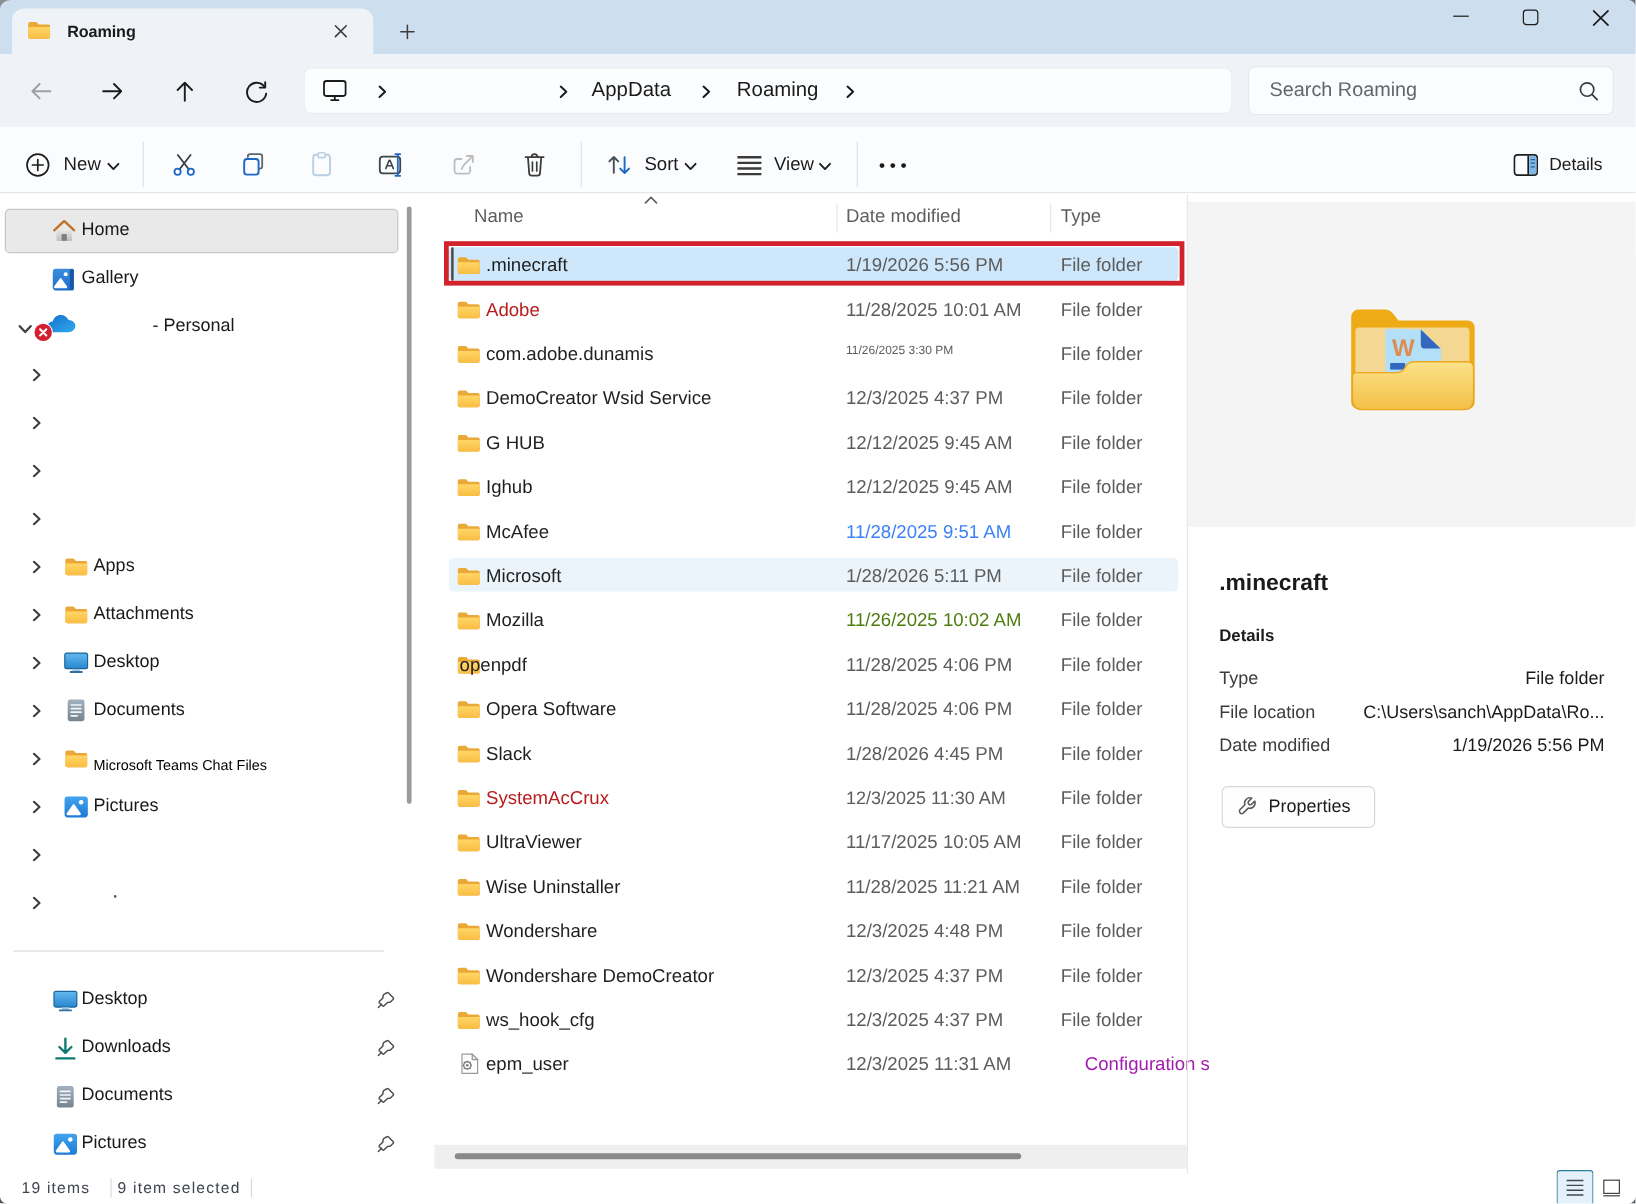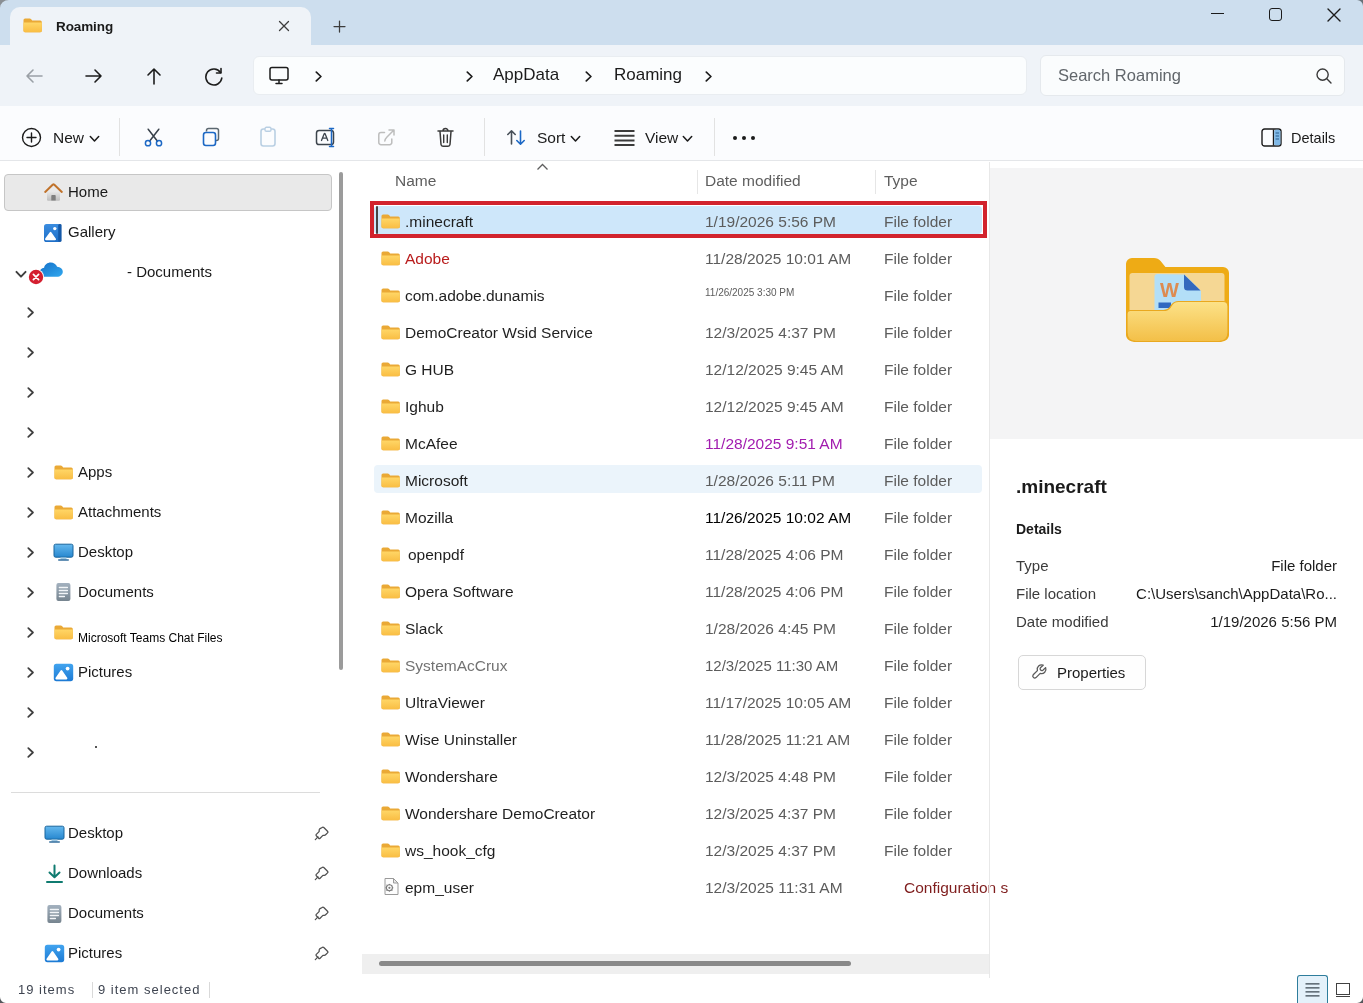--- a/index.html
+++ b/index.html
@@ -181,21 +181,21 @@
 <div class="abs t" style="left:68px;top:223.5px;font-size:15px;color:#191919">Gallery</div>
 <svg class="abs" style="left:15px;top:268px" width="12" height="12" viewBox="0 0 10 10">
 <path d="M1.2 3.2 L5 7.2 L8.8 3.2" fill="none" stroke="#3f3f3f" stroke-width="1.6" stroke-linecap="round" stroke-linejoin="round"></path>
   </svg>
 <svg class="abs" style="left:28px;top:262px" width="37" height="24" viewBox="0 0 37 24">
 <path d="M17.5 14.8 c-3.2 0 -5.8-1.9 -5.8-4.6 c0-2.3 1.9-4.2 4.4-4.5 c.6-3 3.3-5.2 6.6-5.2 c2.9 0 5.4 1.7 6.4 4.2 c3.2 .1 5.7 2.2 5.7 5 c0 2.8-2.6 5.1-5.9 5.1 z" fill="url(#cgrad)"></path>
 <circle cx="8" cy="15" r="8" fill="#fff"></circle>
 <circle cx="8" cy="15" r="7.2" fill="#d41f30"></circle>
 <path d="M5.4 12.4 l5.2 5.2 M10.6 12.4 l-5.2 5.2" stroke="#fff" stroke-width="1.7" stroke-linecap="round"></path>
 </svg>
-<div class="abs t" style="left:127px;top:263.5px;font-size:15px;color:#191919">- Documents</div>
+<div class="abs t" style="left:127px;top:263.5px;font-size:15px;color:#191919">- Personal</div>
 <svg class="abs" style="left:25px;top:306.5px" width="11" height="11" viewBox="0 0 10 10">
 <path d="M3 1 L7.2 5 L3 9" fill="none" stroke="#3f3f3f" stroke-width="1.6" stroke-linecap="round" stroke-linejoin="round"></path>
   </svg>
 <svg class="abs" style="left:25px;top:346.5px" width="11" height="11" viewBox="0 0 10 10">
 <path d="M3 1 L7.2 5 L3 9" fill="none" stroke="#3f3f3f" stroke-width="1.6" stroke-linecap="round" stroke-linejoin="round"></path>
   </svg>
 <svg class="abs" style="left:25px;top:386.5px" width="11" height="11" viewBox="0 0 10 10">
 <path d="M3 1 L7.2 5 L3 9" fill="none" stroke="#3f3f3f" stroke-width="1.6" stroke-linecap="round" stroke-linejoin="round"></path>
   </svg>
 <svg class="abs" style="left:25px;top:426.5px" width="11" height="11" viewBox="0 0 10 10">
@@ -357,63 +357,63 @@
 <path d="M0.5 5.6 h18.3 v7.9 a1.8 1.8 0 0 1 -1.8 1.8 h-14.7 a1.8 1.8 0 0 1 -1.8-1.8 z" fill="url(#fgrad)"></path>
 </svg>
 <div class="abs t" style="left:405px;top:398.5px;font-size:15.5px;color:#1f1f1f">Ighub</div>
 <div class="abs t" style="left:705px;top:398.5px;font-size:15.5px;color:#5c5c5c">12/12/2025 9:45 AM</div>
 <div class="abs t" style="left:884px;top:398.5px;font-size:15.5px;color:#5c5c5c">File folder</div>
 <svg class="abs" style="left:381px;top:435px" width="19" height="16" viewBox="0 0 19 16">
 <path d="M0.5 3 a1.6 1.6 0 0 1 1.6-1.6 h4.6 c.5 0 1 .2 1.3.6 l1.2 1.5 h8 a1.6 1.6 0 0 1 1.6 1.6 v8.6 a1.6 1.6 0 0 1 -1.6 1.6 h-15.1 a1.6 1.6 0 0 1 -1.6-1.6 z" fill="#eaa936"></path>
 <path d="M0.5 5.6 h18.3 v7.9 a1.8 1.8 0 0 1 -1.8 1.8 h-14.7 a1.8 1.8 0 0 1 -1.8-1.8 z" fill="url(#fgrad)"></path>
 </svg>
 <div class="abs t" style="left:405px;top:435.5px;font-size:15.5px;color:#1f1f1f">McAfee</div>
-<div class="abs t" style="left:705px;top:435.5px;font-size:15.5px;color:#a21caf">11/28/2025 9:51 AM</div>
+<div class="abs t" style="left:705px;top:435.5px;font-size:15.5px;color:#3b82f6">11/28/2025 9:51 AM</div>
 <div class="abs t" style="left:884px;top:435.5px;font-size:15.5px;color:#5c5c5c">File folder</div>
 <div class="abs" style="left:374px;top:465px;width:608px;height:28px;background:#ebf4fb;border-radius:4px"></div>
 <svg class="abs" style="left:381px;top:472px" width="19" height="16" viewBox="0 0 19 16">
 <path d="M0.5 3 a1.6 1.6 0 0 1 1.6-1.6 h4.6 c.5 0 1 .2 1.3.6 l1.2 1.5 h8 a1.6 1.6 0 0 1 1.6 1.6 v8.6 a1.6 1.6 0 0 1 -1.6 1.6 h-15.1 a1.6 1.6 0 0 1 -1.6-1.6 z" fill="#eaa936"></path>
 <path d="M0.5 5.6 h18.3 v7.9 a1.8 1.8 0 0 1 -1.8 1.8 h-14.7 a1.8 1.8 0 0 1 -1.8-1.8 z" fill="url(#fgrad)"></path>
 </svg>
 <div class="abs t" style="left:405px;top:472.5px;font-size:15.5px;color:#1f1f1f">Microsoft</div>
 <div class="abs t" style="left:705px;top:472.5px;font-size:15.5px;color:#5c5c5c">1/28/2026 5:11 PM</div>
 <div class="abs t" style="left:884px;top:472.5px;font-size:15.5px;color:#5c5c5c">File folder</div>
 <svg class="abs" style="left:381px;top:509px" width="19" height="16" viewBox="0 0 19 16">
 <path d="M0.5 3 a1.6 1.6 0 0 1 1.6-1.6 h4.6 c.5 0 1 .2 1.3.6 l1.2 1.5 h8 a1.6 1.6 0 0 1 1.6 1.6 v8.6 a1.6 1.6 0 0 1 -1.6 1.6 h-15.1 a1.6 1.6 0 0 1 -1.6-1.6 z" fill="#eaa936"></path>
 <path d="M0.5 5.6 h18.3 v7.9 a1.8 1.8 0 0 1 -1.8 1.8 h-14.7 a1.8 1.8 0 0 1 -1.8-1.8 z" fill="url(#fgrad)"></path>
 </svg>
 <div class="abs t" style="left:405px;top:509.5px;font-size:15.5px;color:#1f1f1f">Mozilla</div>
-<div class="abs t" style="left:705px;top:509.5px;font-size:15.5px;color:#000000">11/26/2025 10:02 AM</div>
+<div class="abs t" style="left:705px;top:509.5px;font-size:15.5px;color:#4d7c0f">11/26/2025 10:02 AM</div>
 <div class="abs t" style="left:884px;top:509.5px;font-size:15.5px;color:#5c5c5c">File folder</div>
 <svg class="abs" style="left:381px;top:546px" width="19" height="16" viewBox="0 0 19 16">
 <path d="M0.5 3 a1.6 1.6 0 0 1 1.6-1.6 h4.6 c.5 0 1 .2 1.3.6 l1.2 1.5 h8 a1.6 1.6 0 0 1 1.6 1.6 v8.6 a1.6 1.6 0 0 1 -1.6 1.6 h-15.1 a1.6 1.6 0 0 1 -1.6-1.6 z" fill="#eaa936"></path>
 <path d="M0.5 5.6 h18.3 v7.9 a1.8 1.8 0 0 1 -1.8 1.8 h-14.7 a1.8 1.8 0 0 1 -1.8-1.8 z" fill="url(#fgrad)"></path>
 </svg>
-<div class="abs t" style="left:408px;top:546.5px;font-size:15.5px;color:#1f1f1f">openpdf</div>
+<div class="abs t" style="left:383px;top:546.5px;font-size:15.5px;color:#1f1f1f">openpdf</div>
 <div class="abs t" style="left:705px;top:546.5px;font-size:15.5px;color:#5c5c5c">11/28/2025 4:06 PM</div>
 <div class="abs t" style="left:884px;top:546.5px;font-size:15.5px;color:#5c5c5c">File folder</div>
 <svg class="abs" style="left:381px;top:583px" width="19" height="16" viewBox="0 0 19 16">
 <path d="M0.5 3 a1.6 1.6 0 0 1 1.6-1.6 h4.6 c.5 0 1 .2 1.3.6 l1.2 1.5 h8 a1.6 1.6 0 0 1 1.6 1.6 v8.6 a1.6 1.6 0 0 1 -1.6 1.6 h-15.1 a1.6 1.6 0 0 1 -1.6-1.6 z" fill="#eaa936"></path>
 <path d="M0.5 5.6 h18.3 v7.9 a1.8 1.8 0 0 1 -1.8 1.8 h-14.7 a1.8 1.8 0 0 1 -1.8-1.8 z" fill="url(#fgrad)"></path>
 </svg>
 <div class="abs t" style="left:405px;top:583.5px;font-size:15.5px;color:#1f1f1f">Opera Software</div>
 <div class="abs t" style="left:705px;top:583.5px;font-size:15.5px;color:#5c5c5c">11/28/2025 4:06 PM</div>
 <div class="abs t" style="left:884px;top:583.5px;font-size:15.5px;color:#5c5c5c">File folder</div>
 <svg class="abs" style="left:381px;top:620px" width="19" height="16" viewBox="0 0 19 16">
 <path d="M0.5 3 a1.6 1.6 0 0 1 1.6-1.6 h4.6 c.5 0 1 .2 1.3.6 l1.2 1.5 h8 a1.6 1.6 0 0 1 1.6 1.6 v8.6 a1.6 1.6 0 0 1 -1.6 1.6 h-15.1 a1.6 1.6 0 0 1 -1.6-1.6 z" fill="#eaa936"></path>
 <path d="M0.5 5.6 h18.3 v7.9 a1.8 1.8 0 0 1 -1.8 1.8 h-14.7 a1.8 1.8 0 0 1 -1.8-1.8 z" fill="url(#fgrad)"></path>
 </svg>
 <div class="abs t" style="left:405px;top:620.5px;font-size:15.5px;color:#1f1f1f">Slack</div>
 <div class="abs t" style="left:705px;top:620.5px;font-size:15.5px;color:#5c5c5c">1/28/2026 4:45 PM</div>
 <div class="abs t" style="left:884px;top:620.5px;font-size:15.5px;color:#5c5c5c">File folder</div>
 <svg class="abs" style="left:381px;top:657px" width="19" height="16" viewBox="0 0 19 16">
 <path d="M0.5 3 a1.6 1.6 0 0 1 1.6-1.6 h4.6 c.5 0 1 .2 1.3.6 l1.2 1.5 h8 a1.6 1.6 0 0 1 1.6 1.6 v8.6 a1.6 1.6 0 0 1 -1.6 1.6 h-15.1 a1.6 1.6 0 0 1 -1.6-1.6 z" fill="#eaa936"></path>
 <path d="M0.5 5.6 h18.3 v7.9 a1.8 1.8 0 0 1 -1.8 1.8 h-14.7 a1.8 1.8 0 0 1 -1.8-1.8 z" fill="url(#fgrad)"></path>
 </svg>
-<div class="abs t" style="left:405px;top:657.5px;font-size:15.5px;color:#737373">SystemAcCrux</div>
+<div class="abs t" style="left:405px;top:657.5px;font-size:15.5px;color:#b91c1c">SystemAcCrux</div>
 <div class="abs t" style="left:705px;top:657.5px;font-size:15px;color:#5c5c5c">12/3/2025 11:30 AM</div>
 <div class="abs t" style="left:884px;top:657.5px;font-size:15.5px;color:#5c5c5c">File folder</div>
 <svg class="abs" style="left:381px;top:694px" width="19" height="16" viewBox="0 0 19 16">
 <path d="M0.5 3 a1.6 1.6 0 0 1 1.6-1.6 h4.6 c.5 0 1 .2 1.3.6 l1.2 1.5 h8 a1.6 1.6 0 0 1 1.6 1.6 v8.6 a1.6 1.6 0 0 1 -1.6 1.6 h-15.1 a1.6 1.6 0 0 1 -1.6-1.6 z" fill="#eaa936"></path>
 <path d="M0.5 5.6 h18.3 v7.9 a1.8 1.8 0 0 1 -1.8 1.8 h-14.7 a1.8 1.8 0 0 1 -1.8-1.8 z" fill="url(#fgrad)"></path>
 </svg>
 <div class="abs t" style="left:405px;top:694.5px;font-size:15.5px;color:#1f1f1f">UltraViewer</div>
 <div class="abs t" style="left:705px;top:694.5px;font-size:15.5px;color:#5c5c5c">11/17/2025 10:05 AM</div>
 <div class="abs t" style="left:884px;top:694.5px;font-size:15.5px;color:#5c5c5c">File folder</div>
 <svg class="abs" style="left:381px;top:731px" width="19" height="16" viewBox="0 0 19 16">
@@ -446,21 +446,21 @@
 <div class="abs t" style="left:884px;top:842.5px;font-size:15.5px;color:#5c5c5c">File folder</div>
 <svg class="abs" style="left:383px;top:877px" width="17" height="19" viewBox="0 0 17 19">
 <path d="M2 1.5 h8.5 L15 6 v11.5 h-13 z" fill="#fdfdfd" stroke="#9a9a9a" stroke-width="1"></path>
 <path d="M10.5 1.5 L15 6 h-4.5 z" fill="#e8e8e8" stroke="#9a9a9a" stroke-width="1"></path>
 <circle cx="6.4" cy="10.8" r="3" fill="none" stroke="#7c7c7c" stroke-width="1.1"></circle>
 <circle cx="6.4" cy="10.8" r="1.1" fill="#7c7c7c"></circle>
 <path d="M6.4 6.9 v1.2 M6.4 14.7 v-1.2 M2.5 10.8 h1.2 M10.3 10.8 h-1.2 M3.6 8 l.9.9 M9.2 13.6 l-.9-.9 M3.6 13.6 l.9-.9 M9.2 8 l-.9.9" stroke="#7c7c7c" stroke-width="1"></path>
 </svg>
 <div class="abs t" style="left:405px;top:879.5px;font-size:15.5px;color:#1f1f1f">epm_user</div>
 <div class="abs t" style="left:705px;top:879.5px;font-size:15.5px;color:#5c5c5c">12/3/2025 11:31 AM</div>
-<div class="abs t" style="left:904px;top:879.5px;font-size:15.5px;color:#7f1d1d">Configuration s</div>
+<div class="abs t" style="left:904px;top:879.5px;font-size:15.5px;color:#a21caf">Configuration s</div>
 <div class="abs" style="left:370px;top:201px;width:617px;height:37px;border:4px solid #d2232d"></div>
 <div class="abs" style="left:362px;top:954px;width:627px;height:20px;background:#efefef"></div>
 <div class="abs" style="left:379px;top:960.5px;width:472px;height:5.5px;background:#898989;border-radius:3px"></div>
 <div class="abs" style="left:989px;top:162px;width:1px;height:816px;background:#e8e8e8"></div>
 <div class="abs" style="left:990px;top:168px;width:373px;height:271px;background:#f4f4f5"></div>
 <svg class="abs" style="left:1125px;top:257px" width="104" height="85" viewBox="0 0 104 85">
 <path d="M1 7 a6 6 0 0 1 6-6 h22 c2.6 0 5 1.1 6.6 3.1 l4.8 5.9 h57.6 a6 6 0 0 1 6 6 v62 a6 6 0 0 1 -6 6 h-91 a6 6 0 0 1 -6-6 z" fill="#eeab15"></path>
 <rect x="4.5" y="16" width="95" height="44" rx="3" fill="#f5d794"></rect>
 <path d="M32.5 17 q-3 0 -3 3 v33 h46.5 v-19 L59.5 17.5 z" fill="#b3dff7"></path>
 <path d="M59 17.5 v12.5 q0 3.5 3.5 3.5 h13 z" fill="#3368bd"></path>

